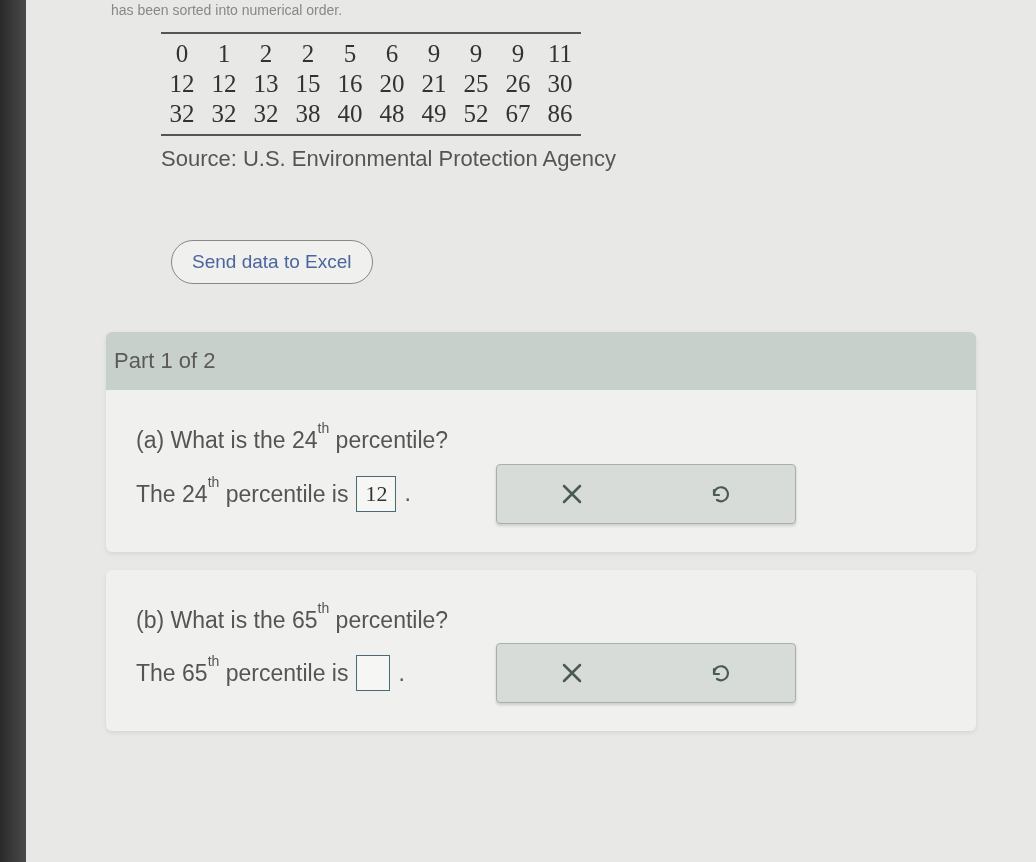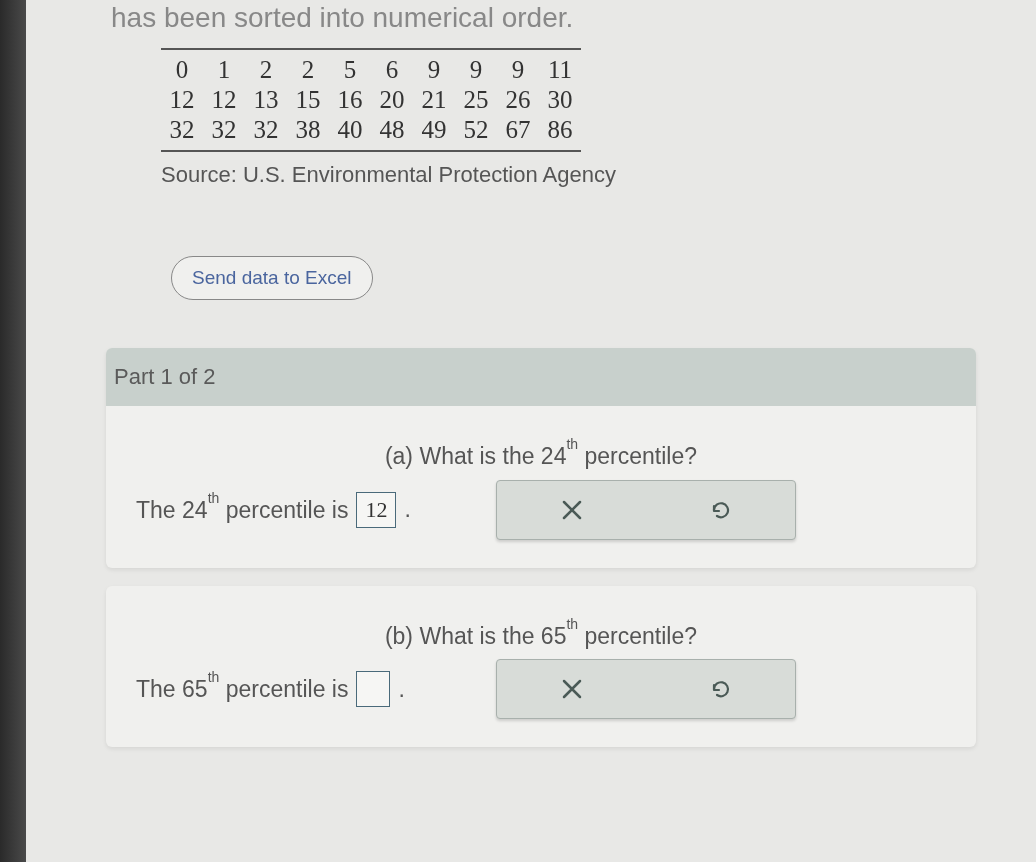--- a/index.html
+++ b/index.html
@@ -20,21 +20,21 @@
       top: 0;
       width: 26px;
       height: 100%;
       background: linear-gradient(to right, #2a2a2a, #4a4a4a);
     }
     .content-wrap {
       margin-left: 26px;
       padding: 0 40px 40px 40px;
     }
     .intro-text {
-      font-size: 28px;
+      font-size: 14px;
       color: #888;
       padding: 2px 0 8px 45px;
     }
     .data-block {
       margin: 0 0 10px 95px;
       font-family: 'Times New Roman', Times, serif;
       font-size: 24px;
     }
     .data-block hr {
       border: none;
@@ -81,21 +81,20 @@
     }
     .part-header {
       background: #c8d0cc;
       padding: 16px 8px;
       font-size: 22px;
       color: #5a5a5a;
     }
     .part-body {
       padding: 36px 30px 40px 30px;
       position: relative;
-      text-align: center;
     }
     .question-line {
       font-size: 23px;
       color: #555;
       margin-bottom: 22px;
     }
     .answer-line {
       font-size: 23px;
       color: #555;
       display: flex;

